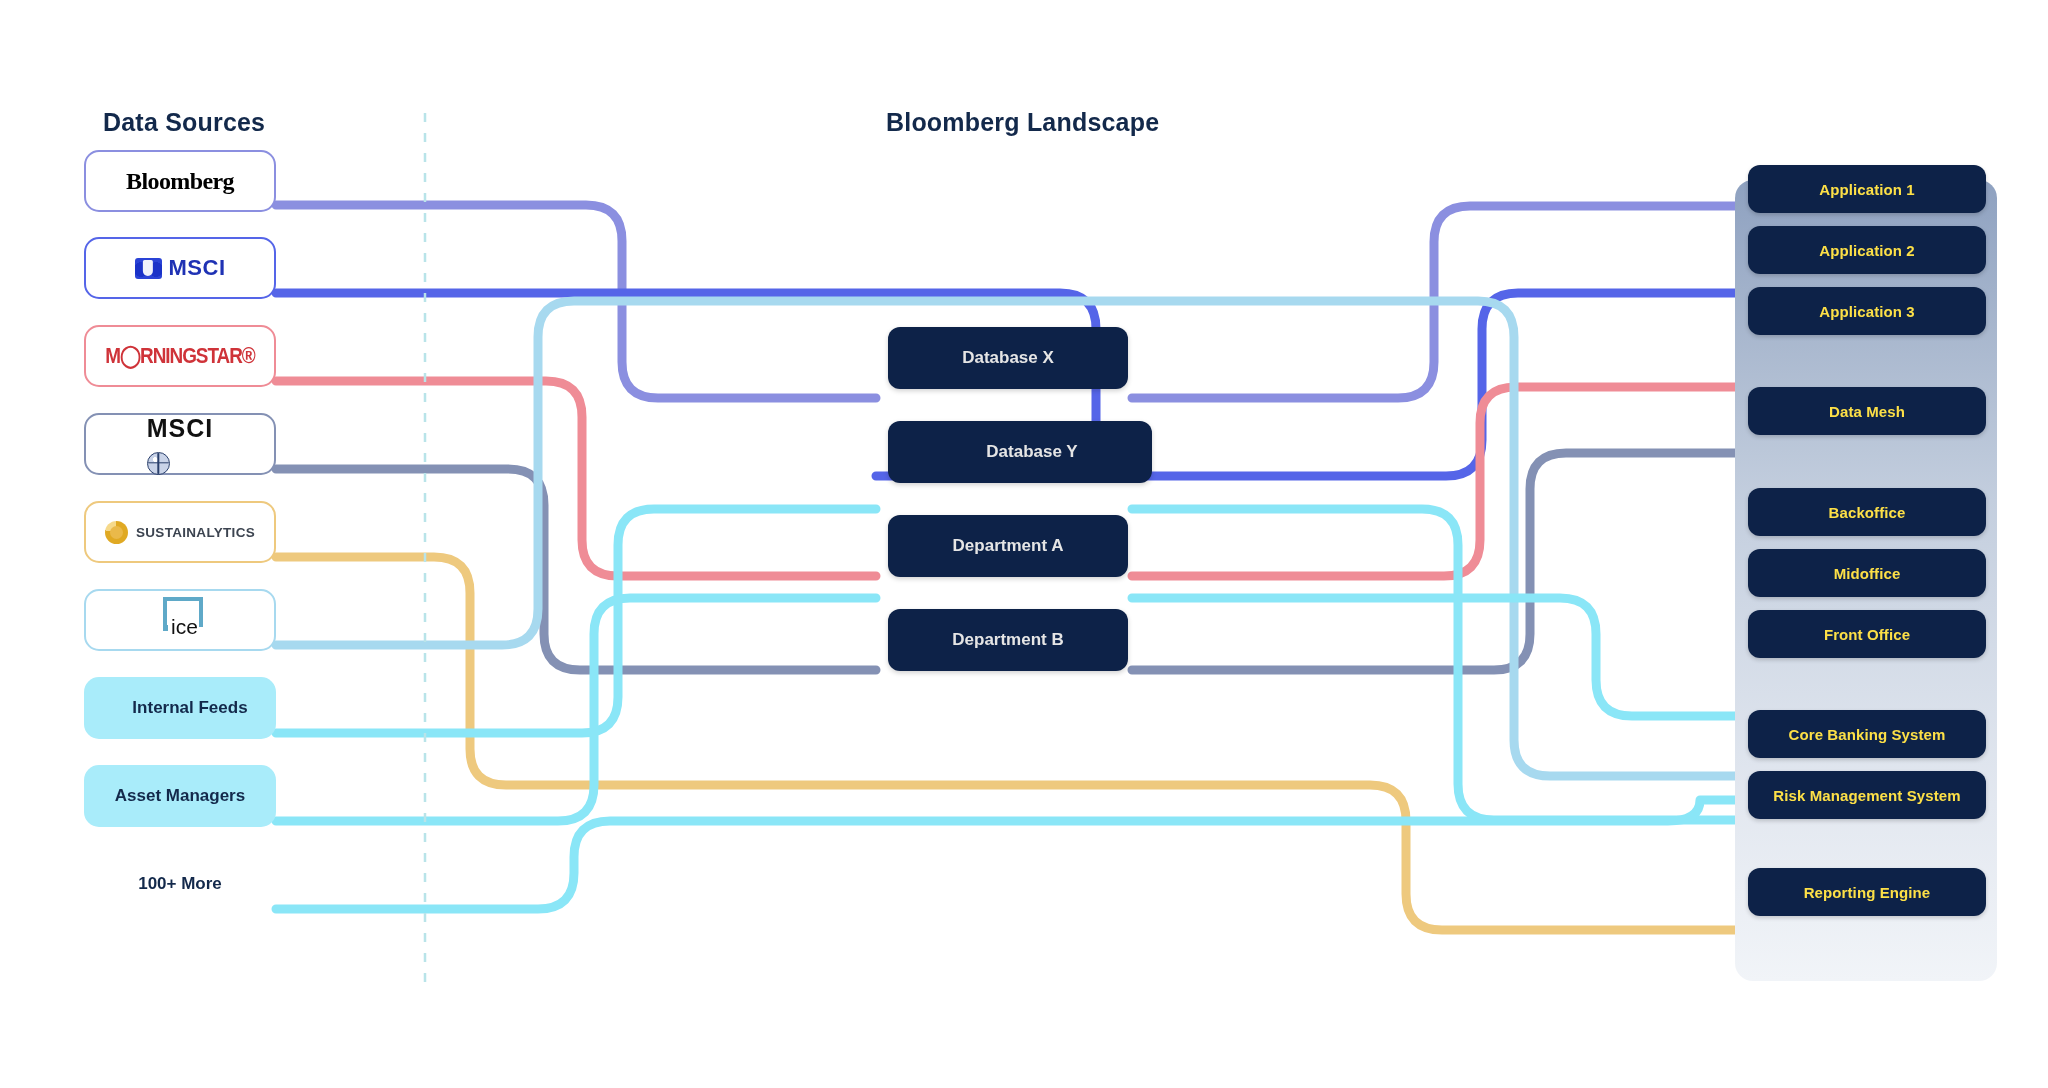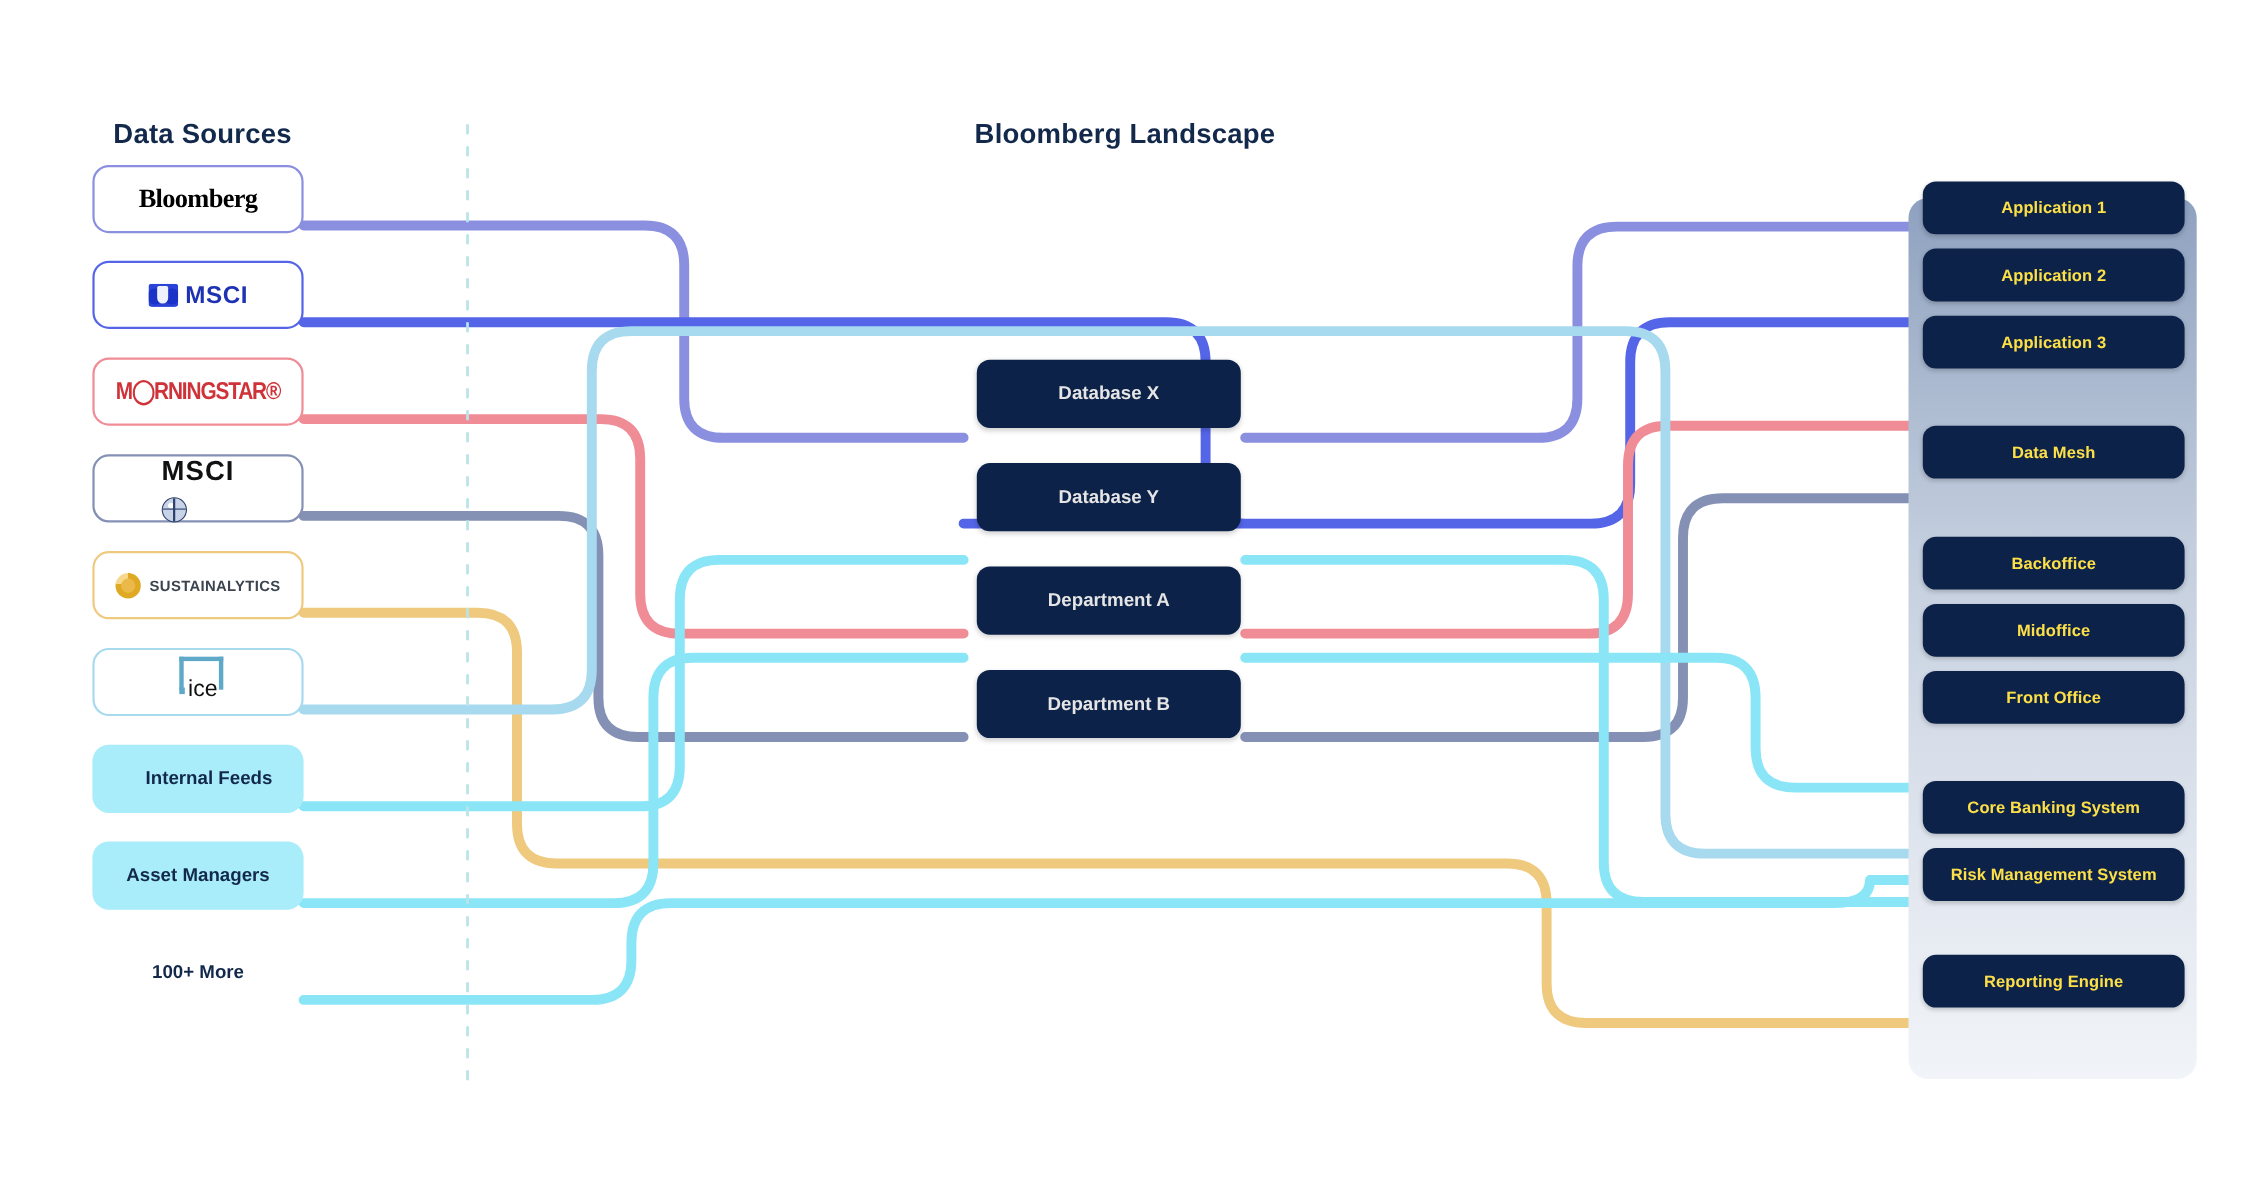--- a/index.html
+++ b/index.html
@@ -145,21 +145,21 @@
         <span class="lbl">Asset Managers</span>
       </div>
       <div class="src src-bare" style="top: 853px;">
         <span class="lbl">100+ More</span>
       </div>
     </div>
   <div id="middle-layer">
       <div class="midbox" style="top: 327px;">
         <span>Database X</span>
       </div>
-      <div class="midbox" style="top: 421px;">
+      <div class="midbox" style="top: 421px; padding-left: 24px;">
         <span>Database Y</span>
       </div>
       <div class="midbox" style="top: 515px;">
         <span>Department A</span>
       </div>
       <div class="midbox" style="top: 609px;">
         <span>Department B</span>
       </div>
     </div>
 

